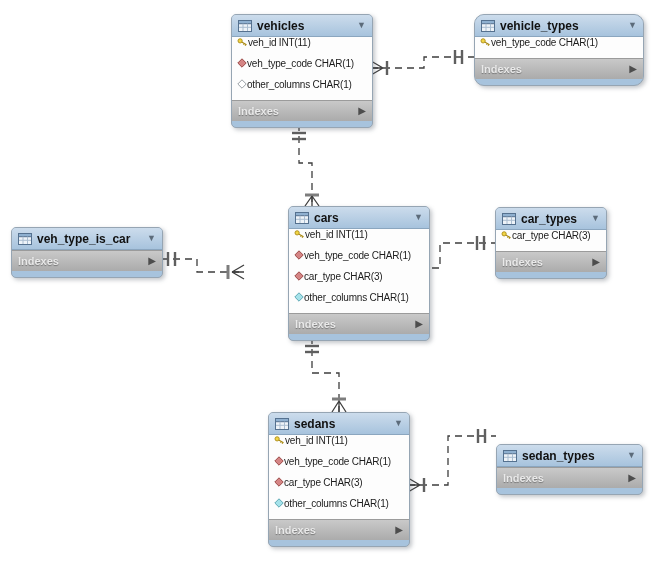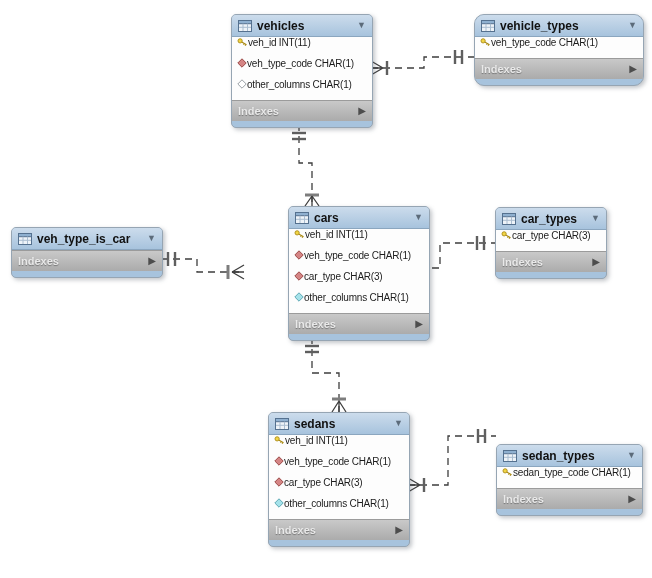--- a/index.html
+++ b/index.html
@@ -347,29 +347,18 @@
             <rect x="0.5" y="0.5" width="13" height="11" fill="#eef3f8" stroke="#55718f"></rect>
             <rect x="0.5" y="0.5" width="13" height="3.2" fill="#8fb0d0" stroke="#55718f"></rect>
             <line x1="5" y1="3.7" x2="5" y2="11" stroke="#aabdd0"></line>
             <line x1="9.5" y1="3.7" x2="9.5" y2="11" stroke="#aabdd0"></line>
             <line x1="1" y1="7.3" x2="13" y2="7.3" stroke="#aabdd0"></line>
           </svg>
         </span>
         <span>sedan_types</span>
         <span class="t-collapse">▼</span>
       </div>
-      <div class="t-body">
-        <div class="t-row">
-          <span class="c-icon">
-            <svg width="11" height="11" viewBox="0 0 12 12">
-              <circle cx="3.4" cy="4.2" r="2.3" fill="#f2d545" stroke="#ab8b15"></circle>
-              <path d="M5.2 5.4 L10.4 8.4 M7.9 7 L7.1 8.5 M9.6 8 L8.9 9.6" stroke="#ab8b15" stroke-width="1.2" fill="none"></path>
-            </svg>
-          </span>
-          <span>sedan_type_code CHAR(1)</span>
-        </div>
-      </div>
       <div class="t-footer">
         <span class="f-label">Indexes</span>
         <span class="f-arrow">▶</span>
       </div>
     </div>
 </div>
 
 </body></html>

